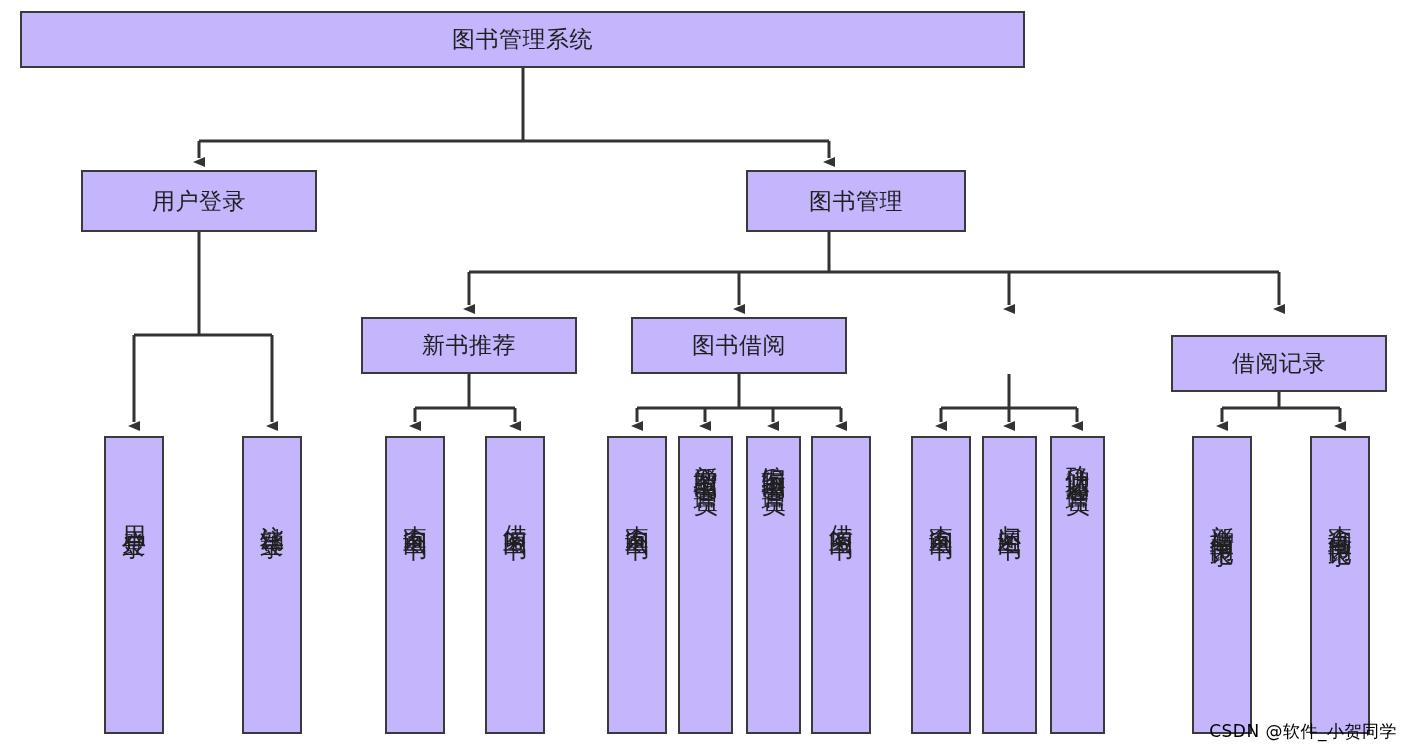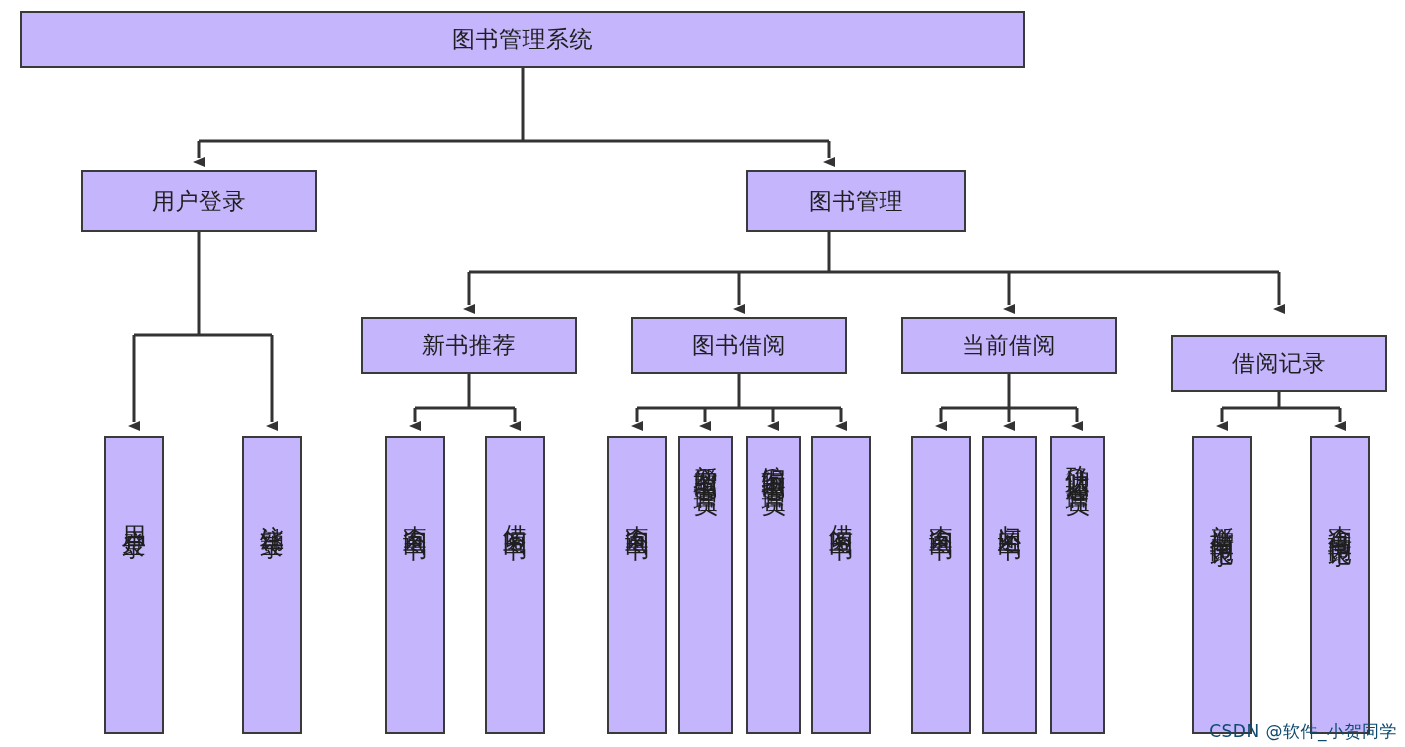--- a/index.html
+++ b/index.html
@@ -66,21 +66,21 @@
     margin-top: 66px;
   }
   .node.v.top .label {
     margin-top: 6px;
   }
   #watermark {
     position: absolute;
     right: 8px;
     bottom: 4px;
     font-size: 17px;
-    color: #0c4a6e;
+    color: #000000;
     z-index: 5;
     white-space: nowrap;
     letter-spacing: 0.5px;
   }
 </style>
 </head>
 <body>
 
 <div id="canvas">
 
@@ -144,23 +144,20 @@
   <div class="node h" style="left:746px; top:170px; width:220px; height:62px;">
     <span class="label">图书管理</span>
   </div>
 
   <div class="node h" style="left:631px; top:317px; width:216px; height:57px;">
     <span class="label">图书借阅</span>
   </div>
   <div class="node h" style="left:361px; top:317px; width:216px; height:57px;">
     <span class="label">新书推荐</span>
   </div>
-  <div class="node h" style="left:901px; top:317px; width:216px; height:57px;">
-    <span class="label">当前借阅</span>
-  </div>
   <div class="node h" style="left:1171px; top:335px; width:216px; height:57px;">
     <span class="label">借阅记录</span>
   </div>
 
   <div class="node v mid" style="left:104px; top:436px; width:60px; height:298px;">
     <span class="label">用户登录</span>
   </div>
   <div class="node v mid" style="left:242px; top:436px; width:60px; height:298px;">
     <span class="label">注销登录</span>
   </div>

